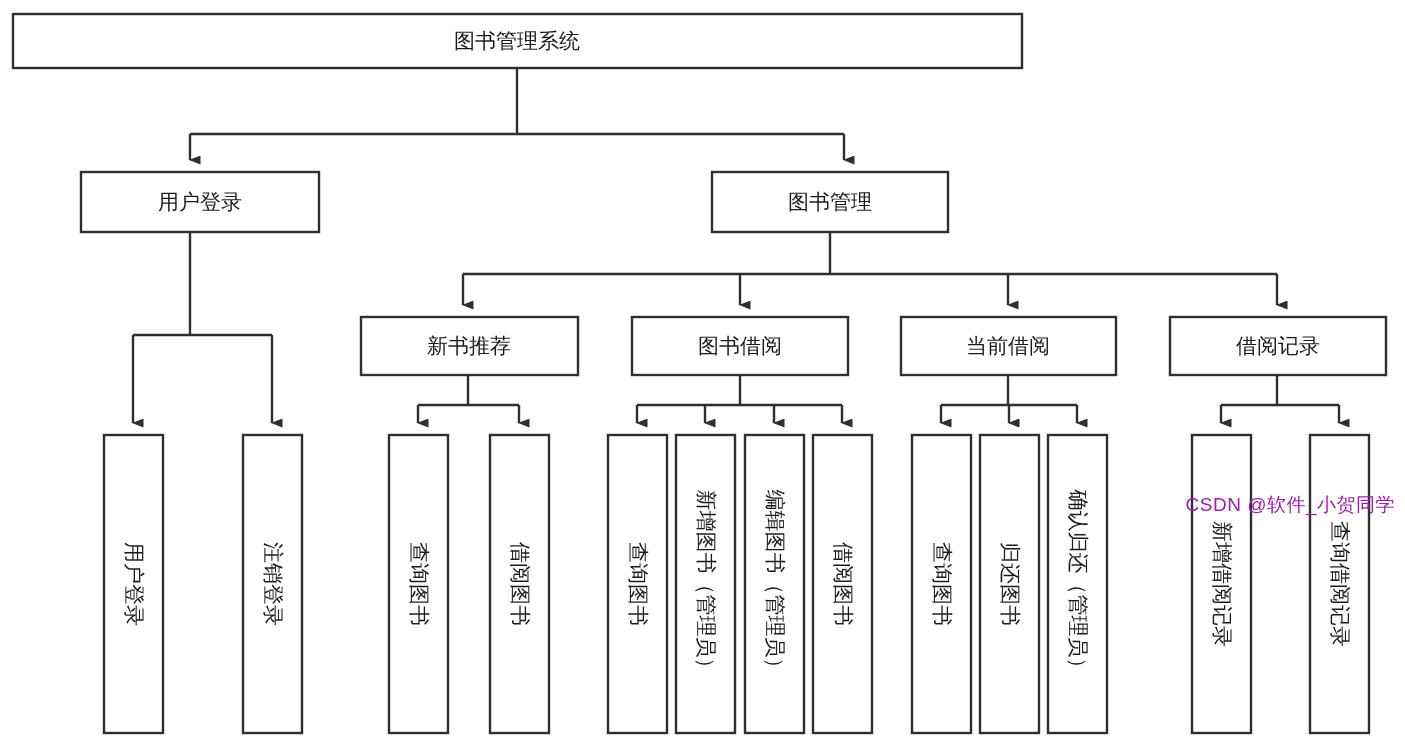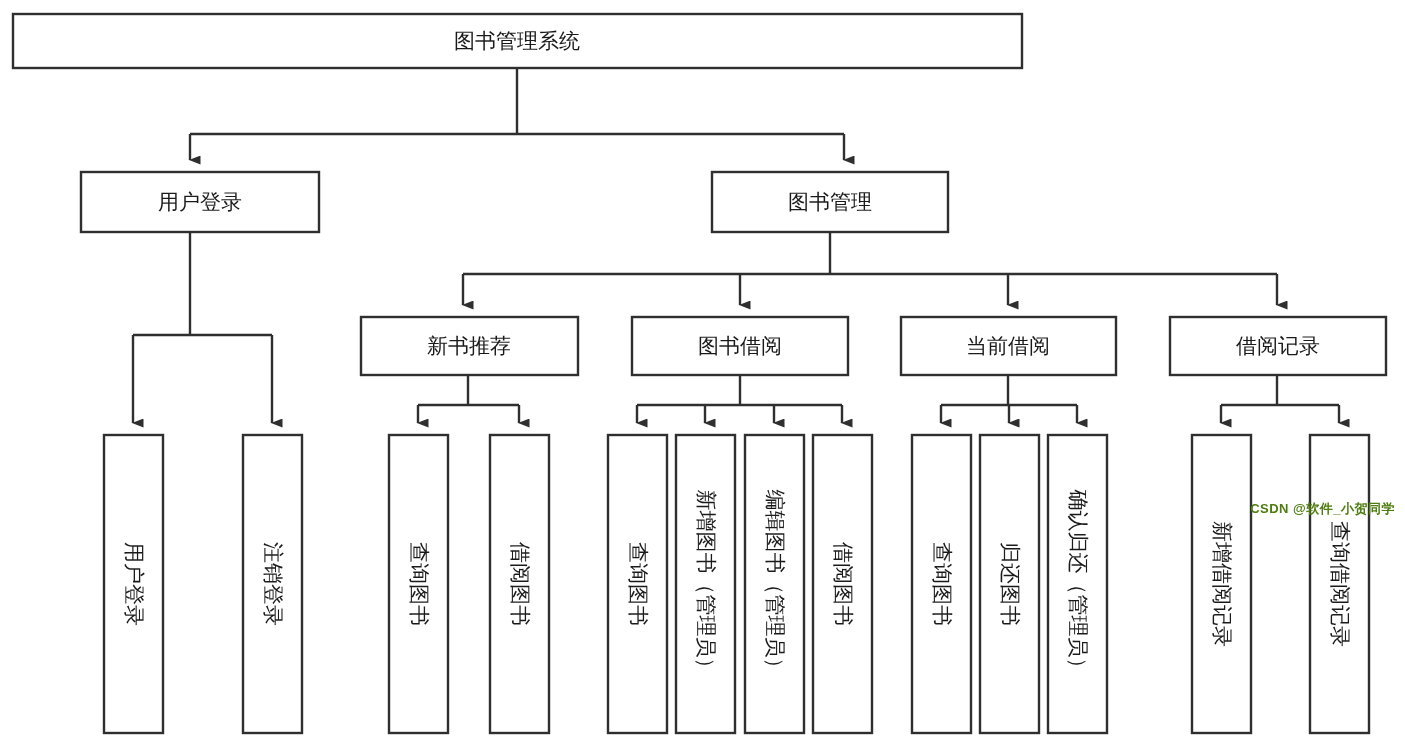--- a/index.html
+++ b/index.html
@@ -53,27 +53,26 @@
     fill: #1a1a1a;
     font-family: "Liberation Sans", sans-serif;
     font-size: 21px;
     text-anchor: middle;
     dominant-baseline: middle;
   }
   .watermark {
     position: absolute;
     right: 10px;
     bottom: 8px;
-    color: #4d7c0f;
-    font-size: 13px;
+    color: #a21caf;
+    font-size: 19px;
     font-family: "Liberation Sans", sans-serif;
     white-space: nowrap;
     letter-spacing: 0.5px;
     pointer-events: none;
-    font-weight: bold;
   }
 </style>
 </head>
 <body>
 
 <div id="diagram-root">
 
   <svg id="tree-svg" viewBox="0 0 1405 747">
     <defs>
       <marker id="arrowhead" markerWidth="10" markerHeight="12" refX="4.5" refY="10.5" orient="auto" markerUnits="userSpaceOnUse">

